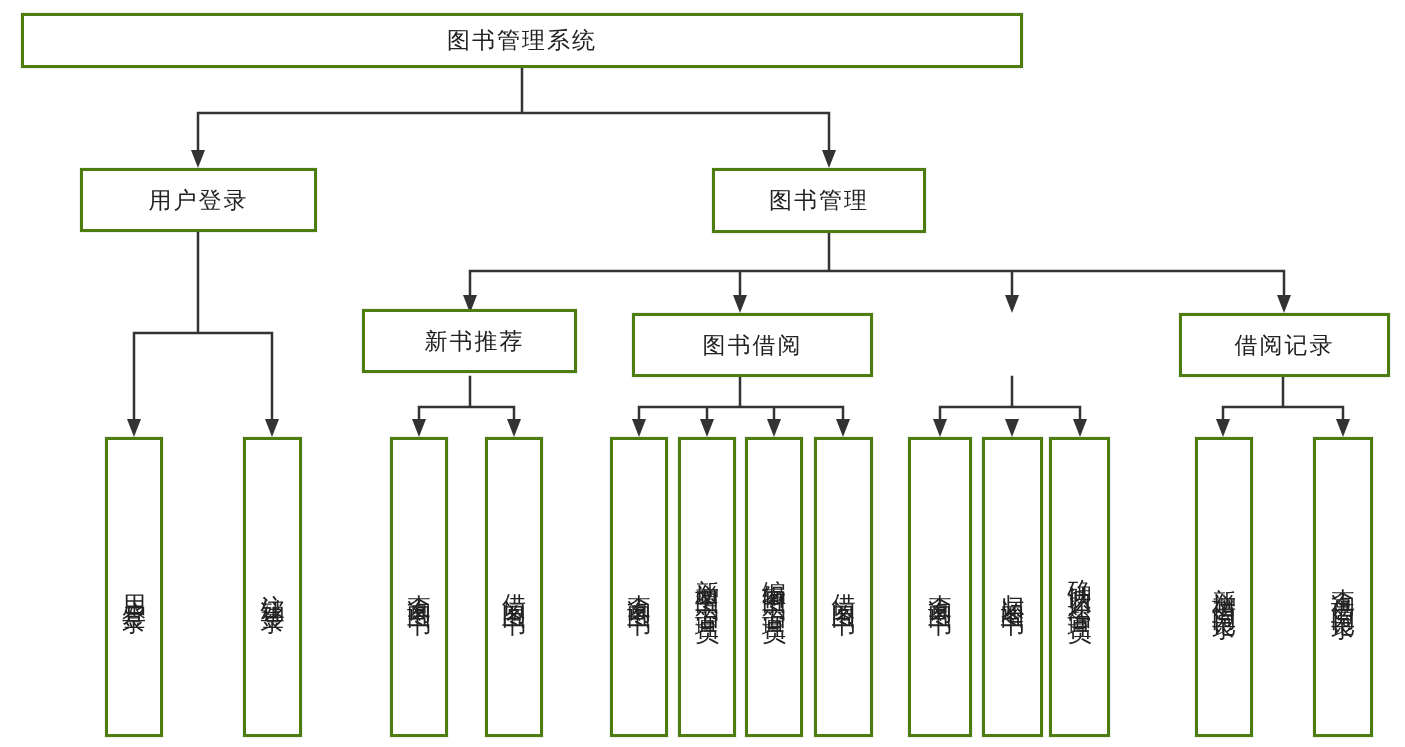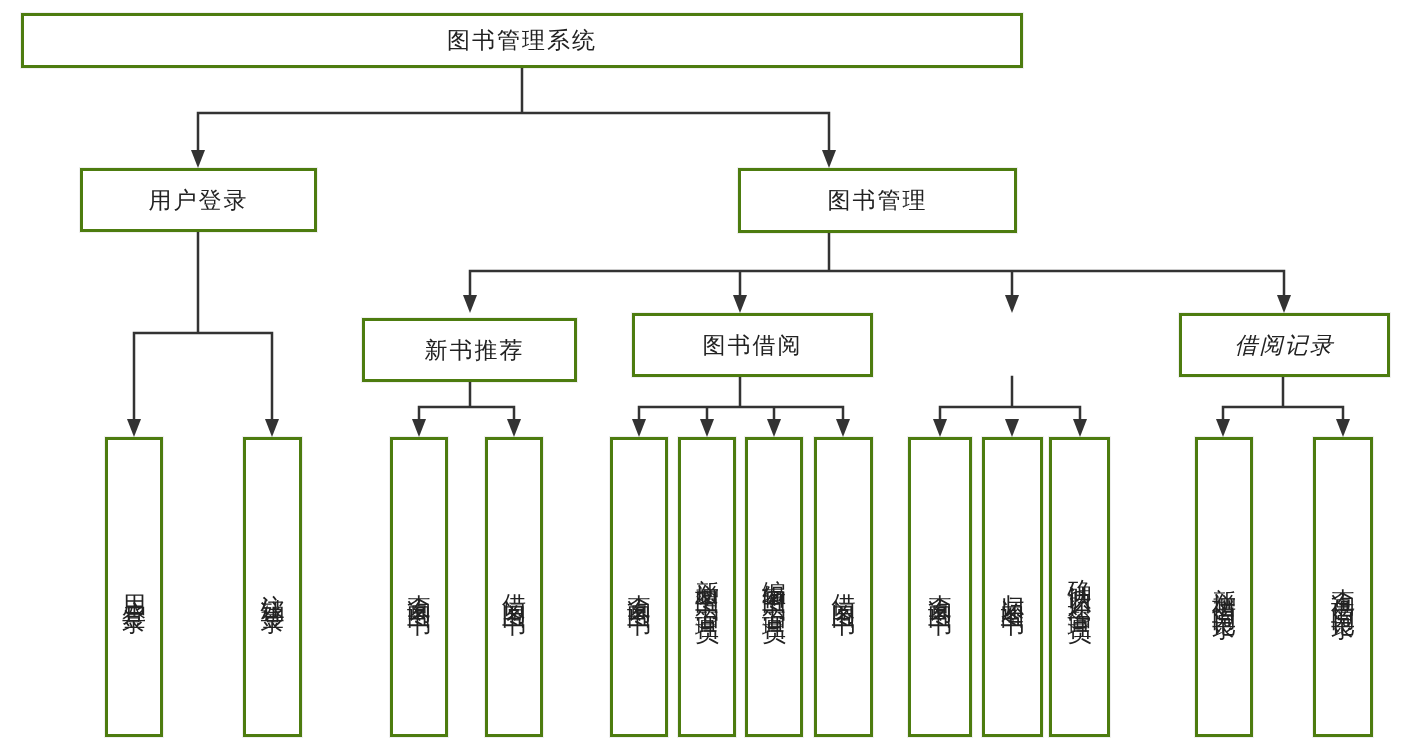--- a/index.html
+++ b/index.html
@@ -80,25 +80,25 @@
       <polygon points="1005,419 1019,419 1012,437"></polygon>
       <polygon points="1073,419 1087,419 1080,437"></polygon>
       <polygon points="1216,419 1230,419 1223,437"></polygon>
       <polygon points="1336,419 1350,419 1343,437"></polygon>
     </g>
   </svg>
 
   <div class="node" style="left:21px;top:13px;width:1002px;height:55px;">图书管理系统</div>
 
   <div class="node" style="left:80px;top:168px;width:237px;height:64px;">用户登录</div>
-  <div class="node" style="left:712px;top:168px;width:279px;height:65px;margin-left:26px;">图书管理</div>
+  <div class="node" style="left:712px;top:168px;width:214px;height:65px;">图书管理</div>
 
-  <div class="node" style="left:362px;top:318px;width:215px;height:64px;padding-left:10px;">新书推荐</div>
+  <div class="node" style="left:362px;top:309px;width:215px;height:64px;padding-left:10px;">新书推荐</div>
   <div class="node" style="left:632px;top:313px;width:241px;height:64px;">图书借阅</div>
-  <div class="node" style="left:1179px;top:313px;width:211px;height:64px;font-style:italic;">借阅记录</div>
+  <div class="node" style="left:1179px;top:313px;width:211px;height:64px;">借阅记录</div>
 
   <div class="node leaf" style="left:105px;top:437px;width:58px;height:300px;">用户登录</div>
   <div class="node leaf" style="left:243px;top:437px;width:59px;height:300px;">注销登录</div>
 
   <div class="node leaf" style="left:390px;top:437px;width:58px;height:300px;">查询图书</div>
   <div class="node leaf" style="left:485px;top:437px;width:58px;height:300px;">借阅图书</div>
 
   <div class="node leaf" style="left:610px;top:437px;width:58px;height:300px;">查询图书</div>
   <div class="node leaf" style="left:678px;top:437px;width:58px;height:300px;">新增图书（管理员）</div>
   <div class="node leaf" style="left:745px;top:437px;width:58px;height:300px;">编辑图书（管理员）</div>

